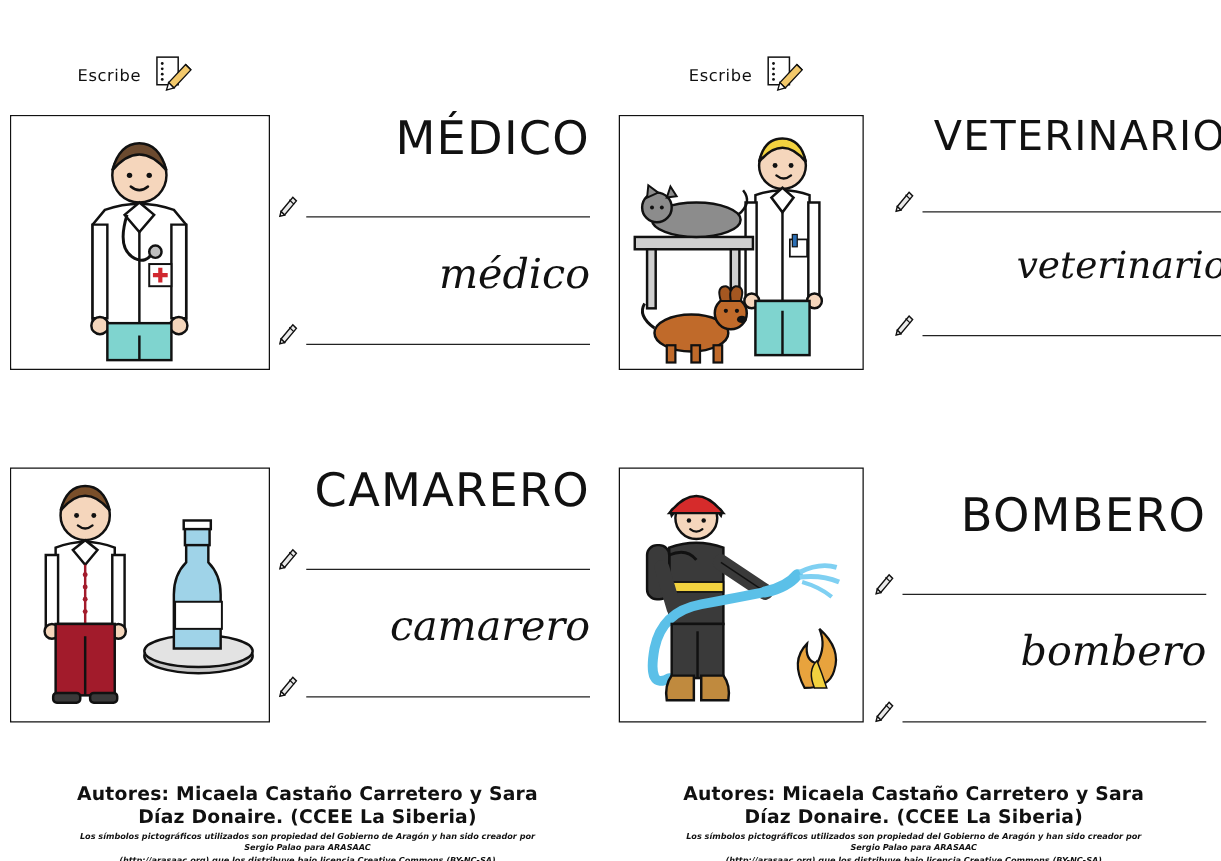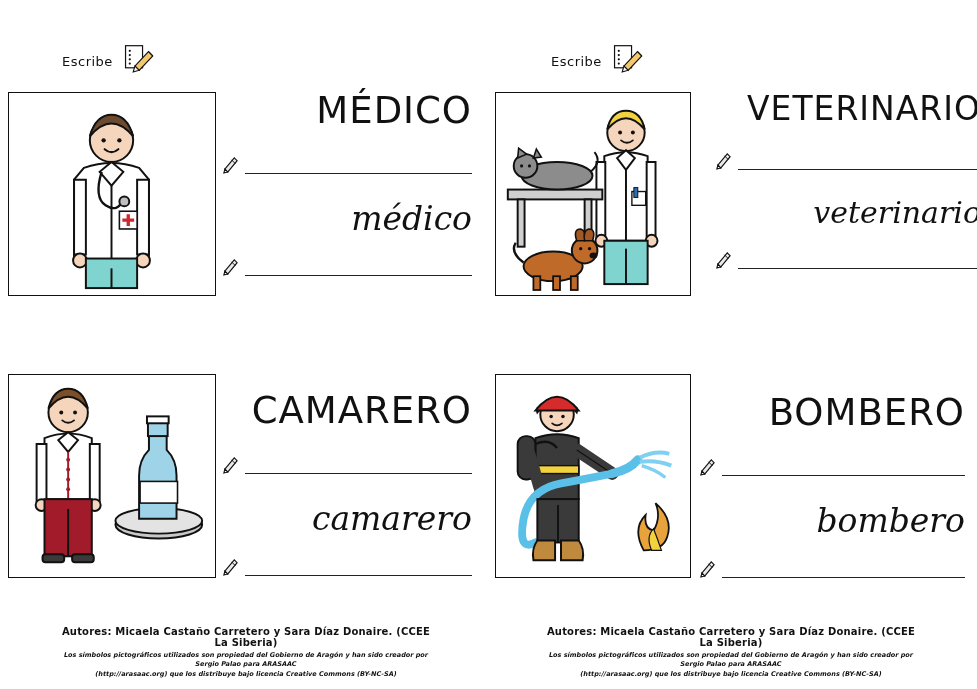--- a/index.html
+++ b/index.html
@@ -70,21 +70,21 @@
   
   .footer {
     position: absolute;
     left: 56px;
     width: 380px;
     text-align: center;
   }
   .footer .authors {
     font-family: "DejaVu Sans", sans-serif;
     font-weight: bold;
-    font-size: 10px;
+    font-size: 15px;
     color: #111;
     letter-spacing: .2px;
   }
   .footer .lic {
     font-family: "DejaVu Sans", sans-serif;
     font-style: italic;
     font-weight: bold;
     font-size: 6.5px;
     color: #111;
     line-height: 1.45;
@@ -202,21 +202,21 @@
         <ellipse cx="152" cy="152" rx="44" ry="14" fill="#c9c9c9" stroke="#111" stroke-width="2"></ellipse>
         <ellipse cx="152" cy="148" rx="44" ry="13" fill="#e3e3e3" stroke="#111" stroke-width="2"></ellipse>
 
         <path d="M142 60 h18 v16 q10 10 10 26 v44 h-38 v-44 q0 -16 10 -26 z" fill="#9fd3e8" stroke="#111" stroke-width="2"></path>
         <rect x="141" y="46" width="20" height="16" fill="#9fd3e8" stroke="#111" stroke-width="2"></rect>
         <rect x="140" y="42" width="22" height="7" fill="#ffffff" stroke="#111" stroke-width="2"></rect>
         <rect x="133" y="108" width="38" height="22" fill="#ffffff" stroke="#111" stroke-width="1.6"></rect>
       </svg>
     </div>
 
-    <div class="word-area" style="left:222px; top:392px; width:250px;">
+    <div class="word-area" style="left:222px; top:374px; width:250px;">
       <div class="word-title">CAMARERO</div>
       <div class="line-row" style="margin-top:26px;">
         <span class="pencil-small">
           <svg viewBox="0 0 18 20" width="17" height="19">
             <path d="M3 15 L13 3 L16 6 L6 18 Z" fill="#eaeaea" stroke="#111" stroke-width="1.2"></path>
             <path d="M3 15 L2 19 L6 18 Z" fill="#fff" stroke="#111" stroke-width="1.2"></path>
             <path d="M10 5 L14 9" stroke="#111" stroke-width="1"></path>
           </svg>
         </span>
         <span class="rule" style="flex:1;"></span>

